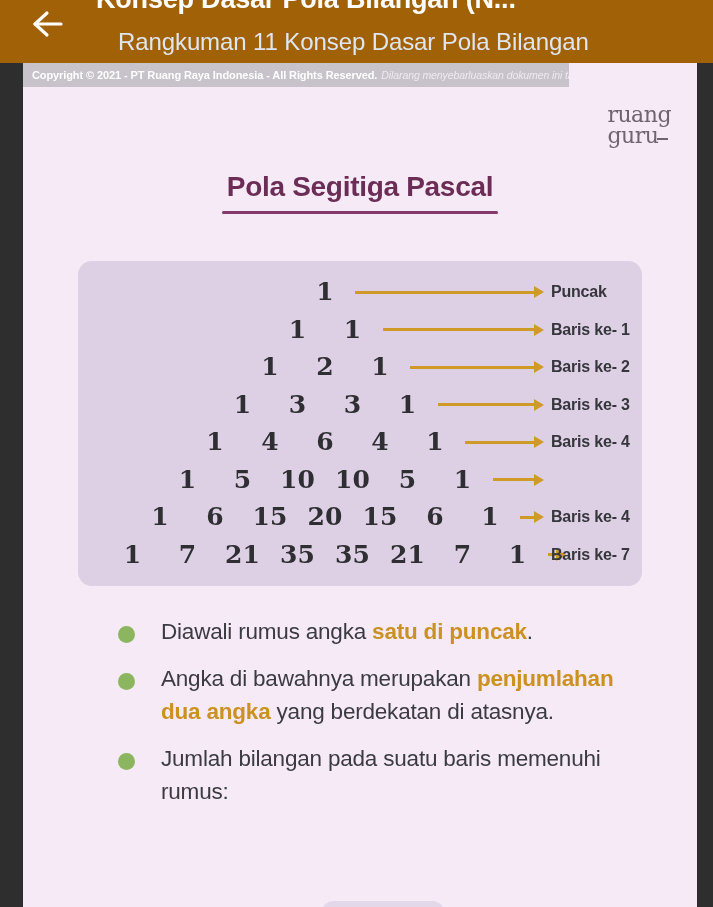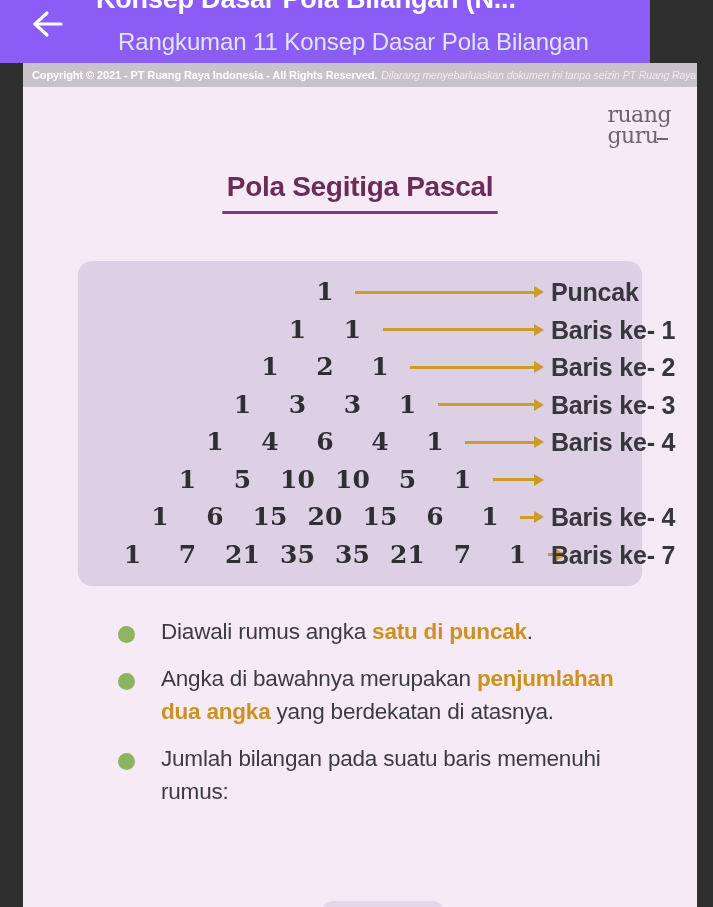--- a/index.html
+++ b/index.html
@@ -12,23 +12,23 @@
     overflow: hidden;
     background: #2e2e2e;
     font-family: "Liberation Sans", sans-serif;
     position: relative;
   }
 
   
   #app-header {
     position: absolute;
     top: 0; left: 0;
-    width: 650px;
+    width: 713px;
     height: 63px;
-    background: #8b5cf6;
+    background: #a16207;
     overflow: hidden;
   }
   #back-button {
     position: absolute;
     left: 26px;
     top: 4px;
     width: 44px;
     height: 40px;
     display: flex;
     align-items: center;
@@ -78,21 +78,21 @@
     width: 674px;
     height: 844px;
     background: #f5eaf5;
     overflow: hidden;
   }
 
   
   #copyright-bar {
     position: absolute;
     left: 0; top: 0;
-    width: 674px;
+    width: 546px;
     height: 24px;
     background: #c8c2ca;
     display: flex;
     align-items: center;
     padding-left: 9px;
     box-sizing: border-box;
     overflow: hidden;
     white-space: nowrap;
   }
   #copyright-bold {
@@ -197,21 +197,21 @@
     border-top: 6px solid transparent;
     border-bottom: 6px solid transparent;
     margin-left: -1px;
   }
   .row-label {
     position: absolute;
     left: 473px;
     height: 36px;
     line-height: 36px;
     color: #36363c;
-    font-size: 25px;
+    font-size: 16px;
     font-weight: bold;
     white-space: nowrap;
     letter-spacing: -0.2px;
   }
 
   
   #bullet-list {
     position: absolute;
     left: 92px;
     top: 552px;

